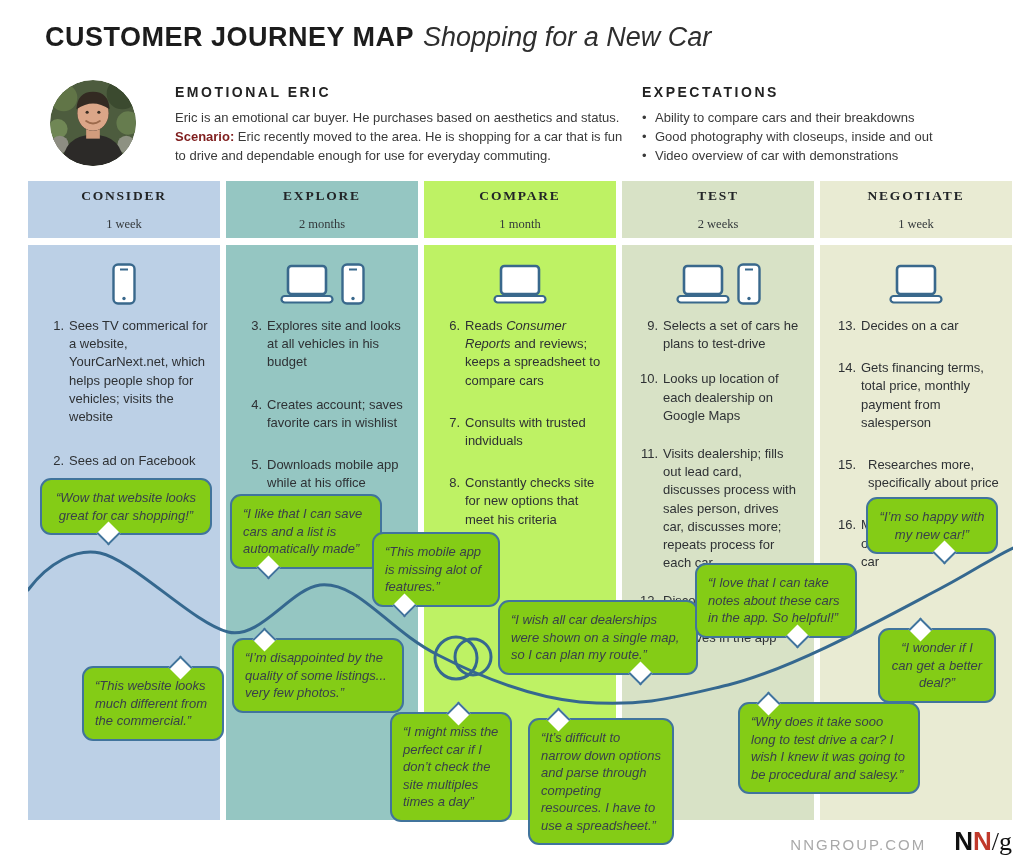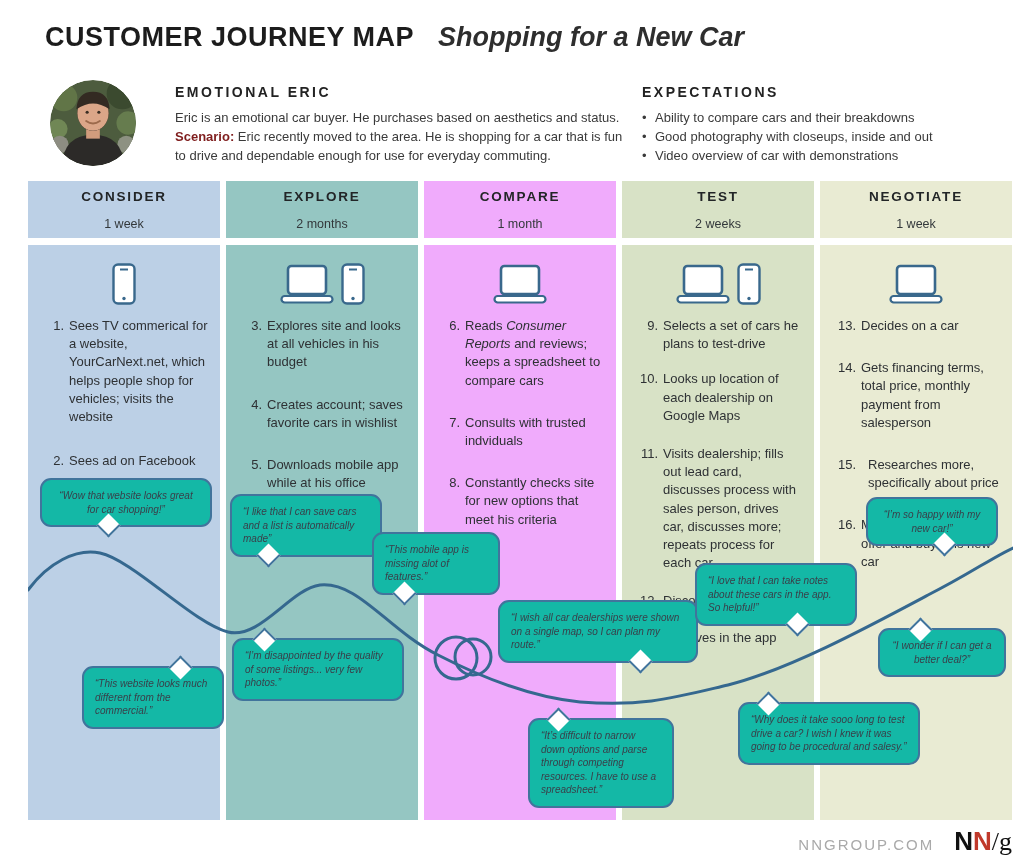--- a/index.html
+++ b/index.html
@@ -2,71 +2,71 @@
 <html><head>
 <meta charset="utf-8">
 <style>
   * { margin:0; padding:0; box-sizing:border-box; }
   body { background:#ffffff; font-family:"Liberation Sans", sans-serif; }
   #canvas { position:relative; width:1024px; height:864px; background:#fff; overflow:hidden; }
 
   
   .title { position:absolute; left:45px; top:22px; font-size:27px; color:#1c1c1c; white-space:nowrap; }
   .title .main { font-weight:bold; letter-spacing:.5px; }
-  .title .sub { font-style:italic; font-weight:700; color:#2e2e2e; margin-left:24px; }
+  .title .sub { font-style:italic; font-weight:400; color:#2e2e2e; margin-left:9px; }
 
   .avatar { position:absolute; left:50px; top:80px; width:86px; height:86px; border-radius:50%; overflow:hidden; }
 
   .persona { position:absolute; left:175px; top:84px; width:448px; }
   .sec-heading { font-size:14px; font-weight:bold; letter-spacing:2.5px; color:#222; margin-bottom:9px; }
   .persona p, .expectations li { font-size:13px; line-height:1.45; color:#3a3a3a; }
   .scenario-label { font-weight:bold; color:#7f1d1d; }
 
   .expectations { position:absolute; left:642px; top:84px; width:370px; }
   .expectations ul { list-style:none; margin-top:2px; }
   .expectations li { padding-left:13px; position:relative; }
   .expectations li::before { content:"•"; position:absolute; left:0; top:0; color:#3a3a3a; }
 
   
   .stage-header, .stage-body { position:absolute; }
-  .stage-header { top:181px; height:57px; width:192px; display:flex; flex-direction:column; align-items:center; justify-content:center; }
+  .stage-header { top:181px; height:57px; width:192px; display:flex; flex-direction:column; align-items:center; justify-content:center;font-family:Liberation Serif, serif; }
   .stage-name { font-size:13.5px; font-weight:bold; letter-spacing:1.8px; color:#222527; }
   .stage-duration { font-size:12.5px; color:#33383b; margin-top:13px; }
   .stage-body { top:245px; height:575px; width:192px; padding:12px 12px 0 12px; }
 
   .c0 { left:28px; }  .c1 { left:226px; } .c2 { left:424px; } .c3 { left:622px; } .c4 { left:820px; }
   .bg-consider { background:#bcd0e6; }
   .bg-explore  { background:#95c6c2; }
-  .bg-compare  { background:#f0abfc; }
+  .bg-compare  { background:#bef264; }
   .bg-test     { background:#d8e2c6; }
   .bg-negotiate{ background:#e9ebd3; }
 
   .device-row { display:flex; justify-content:center; align-items:flex-end; gap:7px; height:48px; margin-bottom:12px; }
 
   .step { display:flex; margin-bottom:17px; font-size:13px; line-height:1.4; color:#2e3134; }
   .step .num { min-width:24px; text-align:right; margin-right:5px; flex:none; }
   .step .txt { flex:1; }
   .step .txt i { font-style:italic; }
 
   
   #journey-svg { position:absolute; left:28px; top:245px; width:985px; height:575px; z-index:2; pointer-events:none; }
 
   
-  .bubble { position:absolute; z-index:3; background:#14b8a6; border:2px solid #41749c; border-radius:11px;
-            padding:9px 11px; font-size:10px; font-style:italic; line-height:1.35; color:#39404a; }
+  .bubble { position:absolute; z-index:3; background:#84cc16; border:2px solid #41749c; border-radius:11px;
+            padding:9px 11px; font-size:13px; font-style:italic; line-height:1.35; color:#39404a; }
   .bubble::after, .bubble::before { display:none; }
   .bubble.tail-down::after { display:block; content:""; position:absolute; bottom:-9px; left:var(--tx,30px);
             width:15px; height:15px; background:#fff; border-right:2px solid #41749c; border-bottom:2px solid #41749c;
             transform:rotate(45deg); }
   .bubble.tail-up::before { display:block; content:""; position:absolute; top:-9px; left:var(--tx,30px);
             width:15px; height:15px; background:#fff; border-left:2px solid #41749c; border-top:2px solid #41749c;
             transform:rotate(45deg); }
 
   
-  .footer { position:absolute; right:12px; top:826px; display:flex; align-items:baseline; gap:20px; }
+  .footer { position:absolute; right:12px; top:826px; display:flex; align-items:baseline; gap:28px; }
   .site { font-size:15px; color:#a9a9a9; letter-spacing:2px; }
   .logo { font-size:26px; font-weight:bold; color:#111; }
   .logo .n2 { color:#c0392b; }
   .logo .sg { font-family:"Liberation Serif", serif; font-weight:normal; }
 </style>
 </head>
 <body>
 
 <div id="canvas">
 
@@ -269,24 +269,25 @@
              C 940 330, 965 312, 985 303" fill="none" stroke="#35688f" stroke-width="3" stroke-linecap="round"></path>
     <circle cx="428" cy="413" r="21" fill="none" stroke="#35688f" stroke-width="3"></circle>
     <circle cx="445" cy="412" r="18" fill="none" stroke="#35688f" stroke-width="3"></circle>
   </svg>
 
   <div class="bubble tail-down" style="left:40px; top:478px; width:172px; --tx:58px; text-align:center;">“Wow that website looks great for car shopping!”</div>
   <div class="bubble tail-up" style="left:82px;  top:666px; width:142px; --tx:88px;">“This website looks much different from the commercial.”</div>
   <div class="bubble tail-down" style="left:230px; top:494px; width:152px; --tx:28px;">“I like that I can save cars and a list is automatically made”</div>
   <div class="bubble tail-down" style="left:372px; top:532px; width:128px; --tx:22px;">“This mobile app is missing alot of features.”</div>
   <div class="bubble tail-up" style="left:232px; top:638px; width:172px; --tx:22px;">“I’m disappointed by the quality of some listings... very few photos.”</div>
+  <div class="bubble tail-up" style="left:390px; top:712px; width:122px; --tx:58px;">“I might miss the perfect car if I don’t check the site multiples times a day”</div>
   <div class="bubble tail-down" style="left:498px; top:600px; width:200px; --tx:132px;">“I wish all car dealerships were shown on a single map, so I can plan my route.”</div>
   <div class="bubble tail-up" style="left:528px; top:718px; width:146px; --tx:20px;">“It’s difficult to narrow down options and parse through competing resources. I have to use a spreadsheet.”</div>
   <div class="bubble tail-down" style="left:695px; top:563px; width:162px; --tx:92px;">“I love that I can take notes about these cars in the app. So helpful!”</div>
-  <div class="bubble tail-up" style="left:878px; top:628px; width:128px; --tx:32px; text-align:center;">“I wonder if I can get a better deal?”</div>
+  <div class="bubble tail-up" style="left:878px; top:628px; width:118px; --tx:32px; text-align:center;">“I wonder if I can get a better deal?”</div>
   <div class="bubble tail-up" style="left:738px; top:702px; width:182px; --tx:20px;">“Why does it take sooo long to test drive a car? I wish I knew it was going to be procedural and salesy.”</div>
   <div class="bubble tail-down" style="left:866px; top:497px; width:132px; --tx:68px; text-align:center;">“I’m so happy with my new car!”</div>
 
   <div class="footer">
     <span class="site">NNGROUP.COM</span>
     <span class="logo"><span>N</span><span class="n2">N</span><span class="sg">/g</span></span>
   </div>
 
 </div>
 

